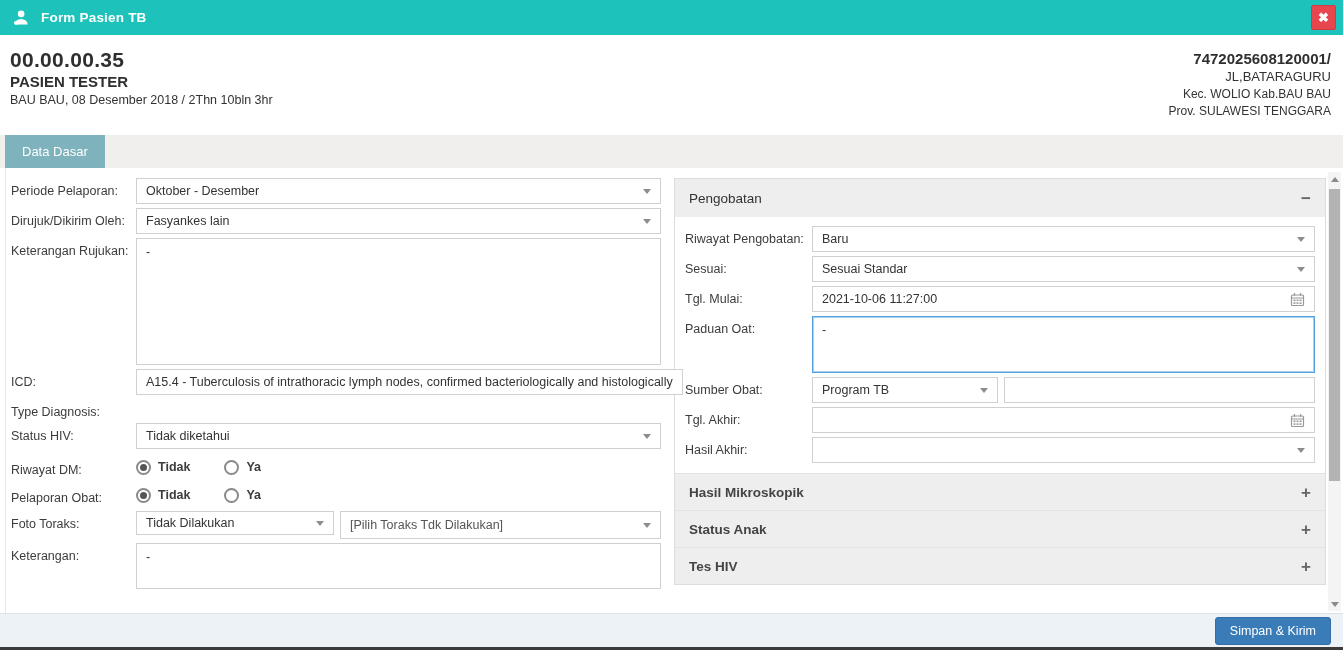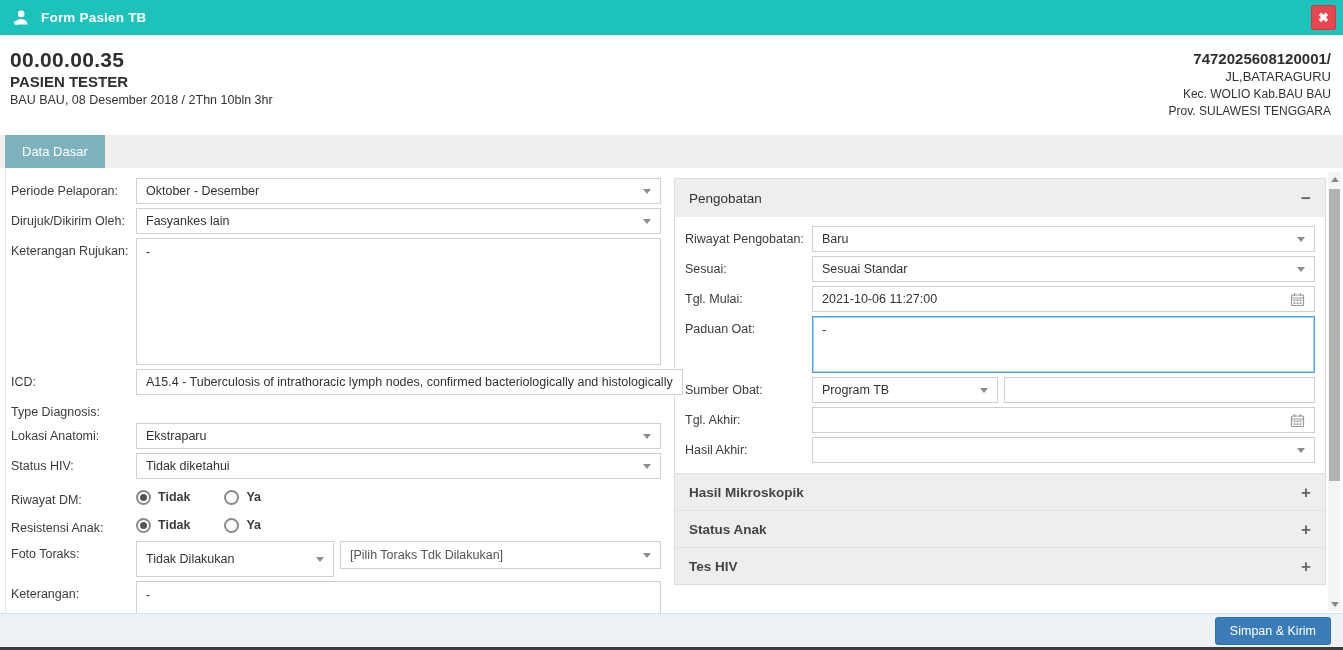--- a/index.html
+++ b/index.html
@@ -159,29 +159,20 @@
             <div class="ctl">
           <span class="val">A15.4 - Tuberculosis of intrathoracic lymph nodes, confirmed bacteriologically and histologically</span>
         </div>
           </div>
       </div>
 
       <div class="frow">
         <div class="lbl">Type Diagnosis:</div>
       </div>
 
-      <div class="frow">
-        <div class="lbl">Lokasi Anatomi:</div>
-        <div class="fld">
-            <div class="ctl">
-          <span class="val">Ekstraparu</span>
-          <span class="caret"></span>
-        </div>
-          </div>
-      </div>
 
       <div class="frow">
         <div class="lbl">Status HIV:</div>
         <div class="fld">
             <div class="ctl">
           <span class="val">Tidak diketahui</span>
           <span class="caret"></span>
         </div>
           </div>
       </div>
@@ -194,37 +185,37 @@
             <span class="radio-lab">Tidak</span>
           </span>
           <span class="radio-opt">
             <span class="radio-circ"></span>
             <span class="radio-lab">Ya</span>
           </span>
         </div>
       </div>
 
       <div class="frow radio-row">
-        <div class="lbl">Resistensi Anak:</div>
+        <div class="lbl">Pelaporan Obat:</div>
         <div class="fld">
           <span class="radio-opt">
             <span class="radio-circ checked"></span>
             <span class="radio-lab">Tidak</span>
           </span>
           <span class="radio-opt">
             <span class="radio-circ"></span>
             <span class="radio-lab">Ya</span>
           </span>
         </div>
       </div>
 
       <div class="frow" style="margin-top:6px;">
         <div class="lbl">Foto Toraks:</div>
         <div class="fld">
-          <div class="ctl w-foto1" style="height:36px;">
+          <div class="ctl w-foto1" style="height:24px;">
             <span class="val">Tidak Dilakukan</span>
             <span class="caret"></span>
           </div>
           <div class="ctl" style="height:28px;">
             <span class="val" style="color:#555;">[Pilih Toraks Tdk Dilakukan]</span>
             <span class="caret"></span>
           </div>
         </div>
       </div>
 

